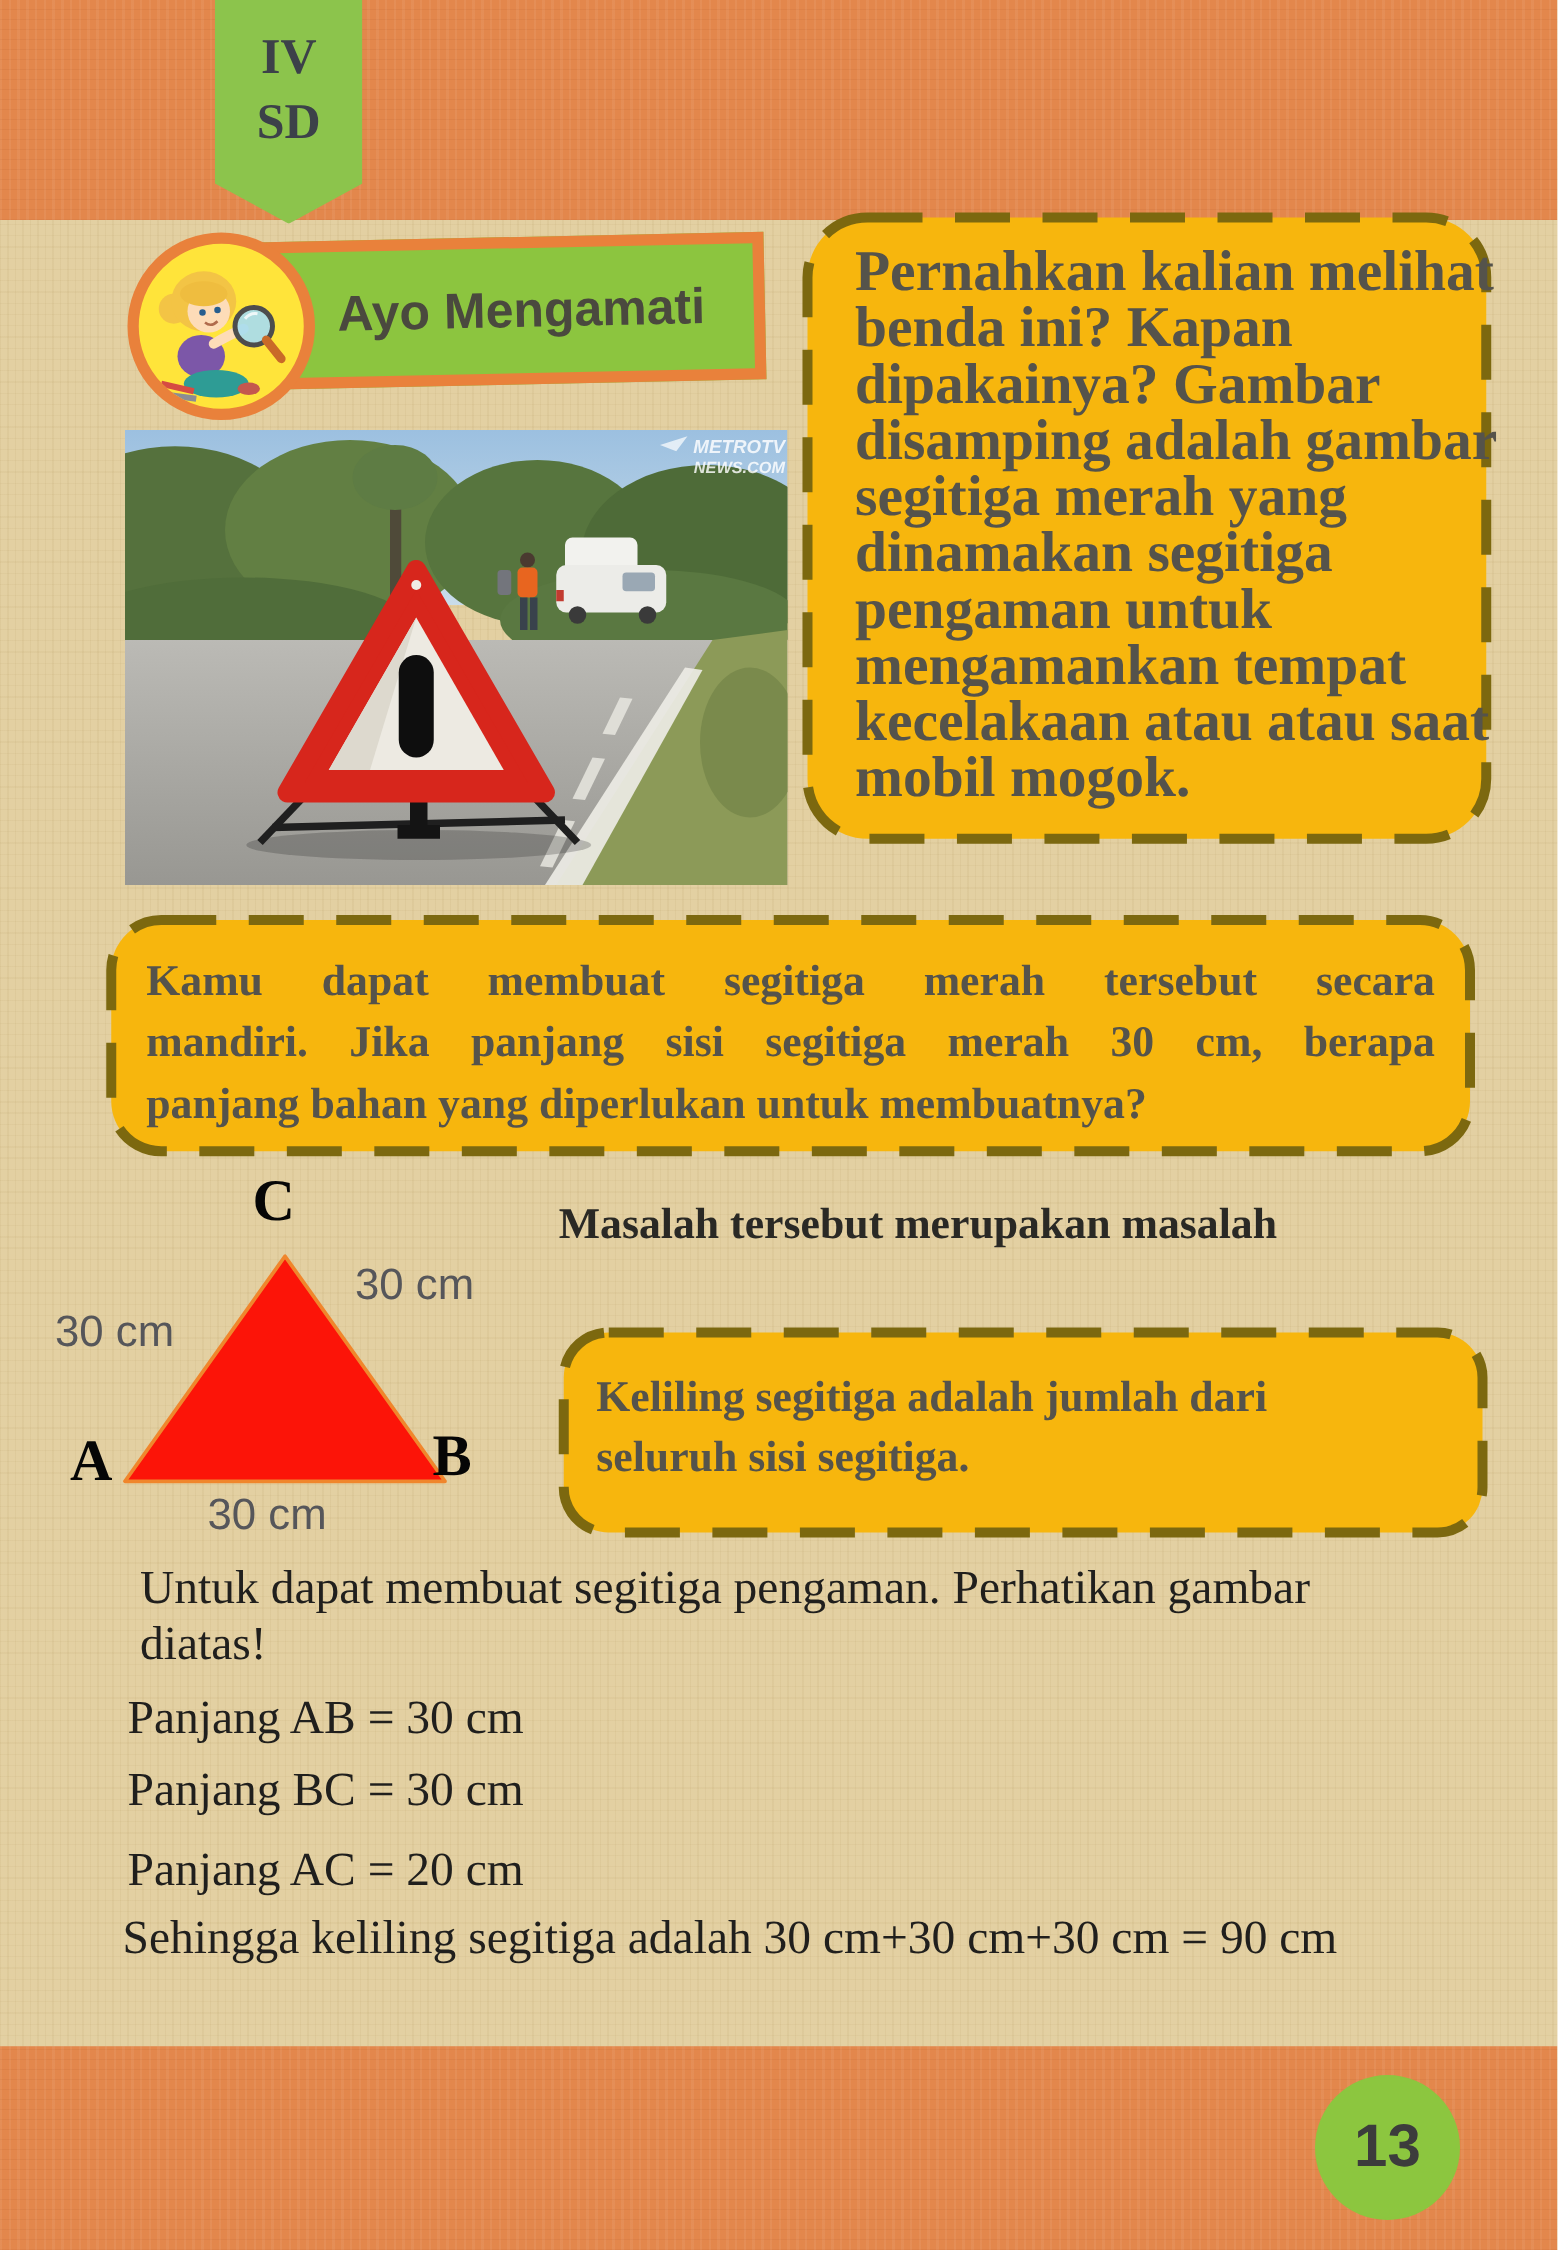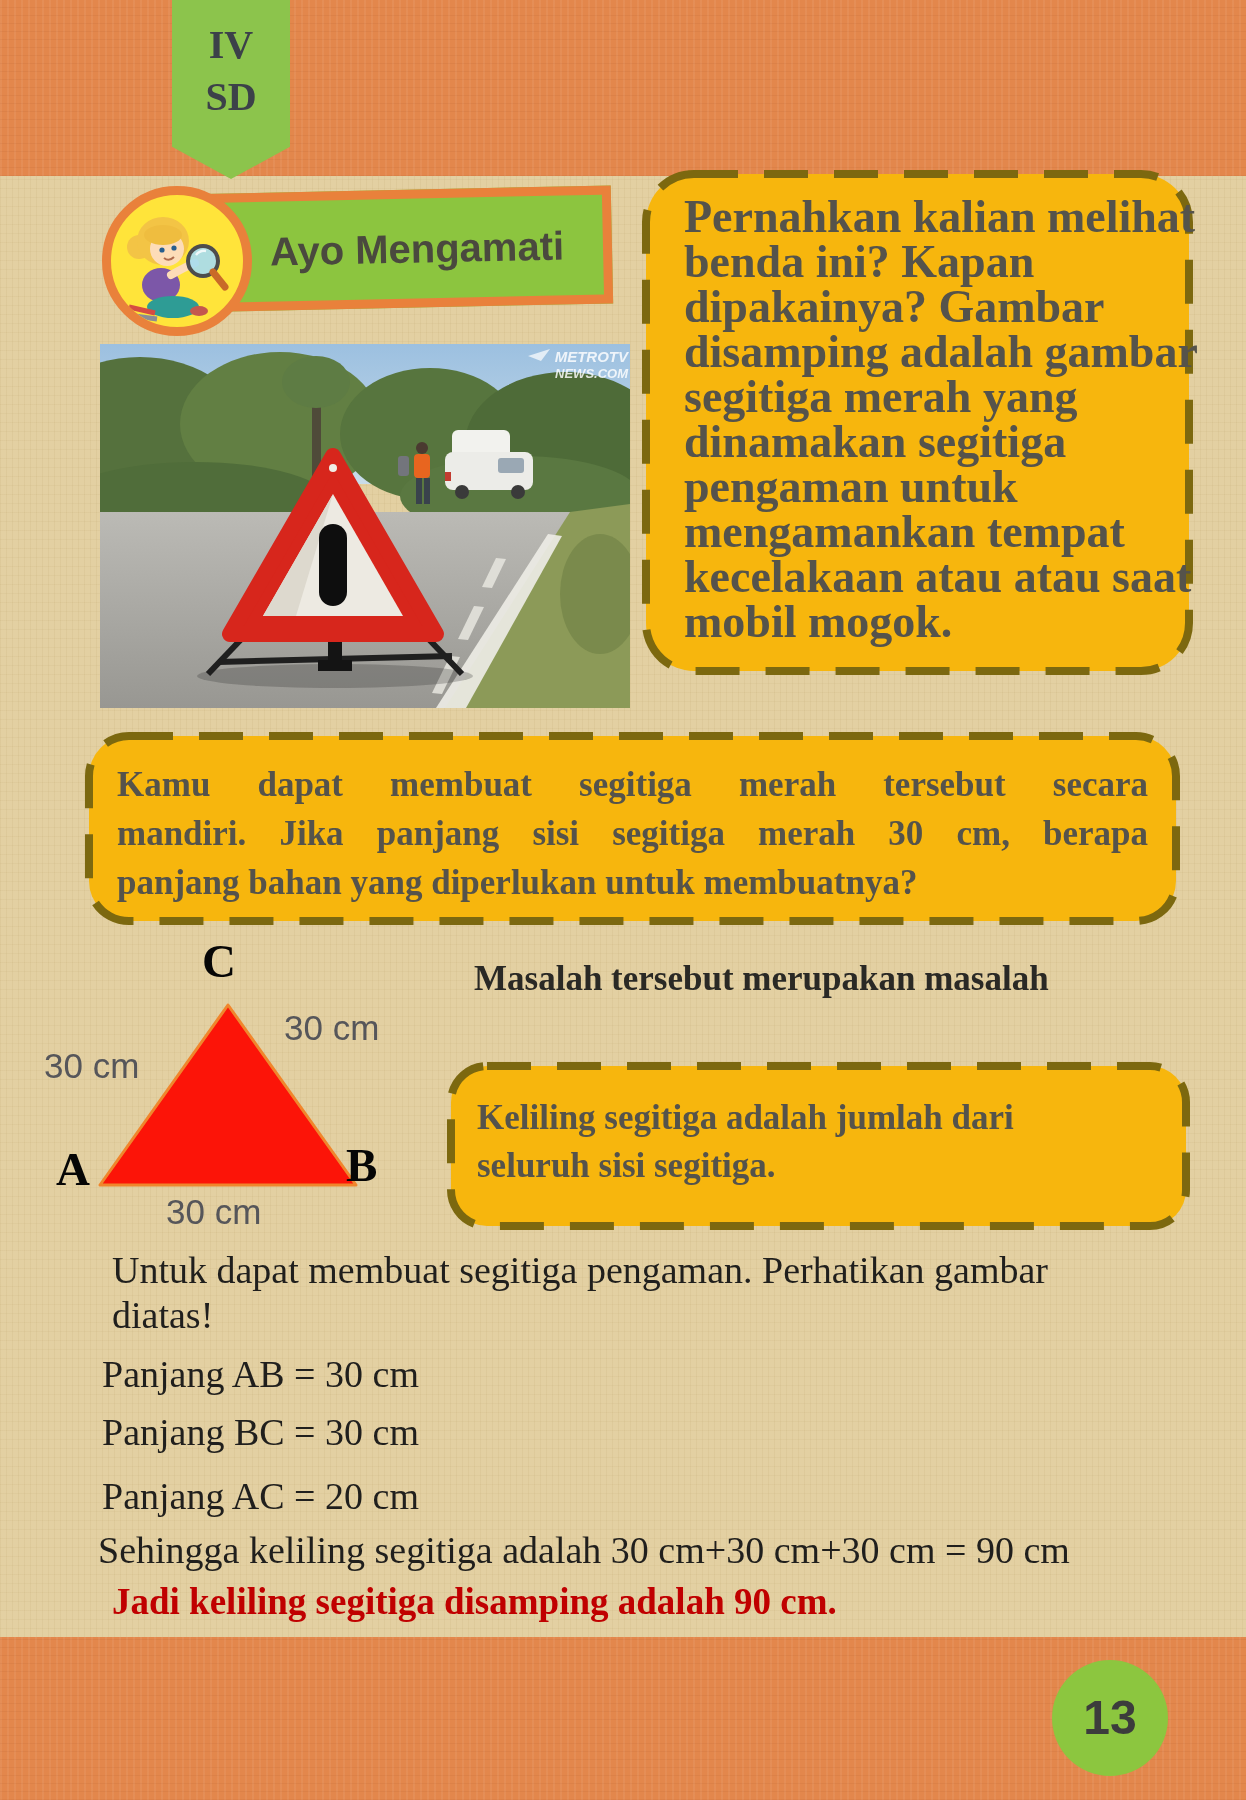--- a/index.html
+++ b/index.html
@@ -36,21 +36,21 @@
   .qbox{left:85px;top:732px;width:1095px;height:193px;}
   .qbox .content{padding:28px 32px 0 32px;font-size:35px;line-height:49px;}
   .jline{text-align:justify;text-align-last:justify;}
   .defbox{left:447px;top:1062px;width:743px;height:168px;}
   .defbox .content{padding:32px 20px 0 30px;font-size:35px;line-height:48px;}
   .tri-wrap{position:absolute;left:60px;top:942px;width:340px;height:250px;z-index:2;}
   .vertex{position:absolute;z-index:3;font-weight:bold;font-size:47px;color:#060606;}
   .sidelabel{position:absolute;z-index:3;font-family:"Liberation Sans","DejaVu Sans",sans-serif;
     font-weight:normal;font-size:35px;color:#56565A;}
   .note{position:absolute;left:447px;top:956px;z-index:2;font-weight:bold;
-    font-size:35px;line-height:45px;color:#2A2925;margin-left:27px;}
+    font-size:35px;line-height:45px;color:#2A2925;}
   .sol{position:absolute;z-index:2;font-size:38px;color:#201F1D;white-space:nowrap;}
   .sol-conclusion{font-weight:bold;font-size:37px;color:#C00000;}
   .page-badge{position:absolute;left:1052px;top:1660px;width:116px;height:116px;z-index:2;
     border-radius:50%;background:#8CC63F;text-align:center;
     font-family:"Liberation Sans","DejaVu Sans",sans-serif;font-weight:bold;
     font-size:48px;line-height:116px;color:#3C3C3C;}
 </style>
 </head>
 <body>
 
@@ -209,19 +209,18 @@
       <div class="nowrap">seluruh sisi segitiga.</div>
     </div>
   </div>
 
   <div class="sol" style="left:112px;top:1248px;">Untuk dapat membuat segitiga pengaman. Perhatikan gambar</div>
   <div class="sol" style="left:112px;top:1293px;">diatas!</div>
   <div class="sol" style="left:102px;top:1352px;">Panjang AB = 30 cm</div>
   <div class="sol" style="left:102px;top:1410px;">Panjang BC = 30 cm</div>
   <div class="sol" style="left:102px;top:1474px;">Panjang AC = 20 cm</div>
   <div class="sol" style="left:98px;top:1528px;">Sehingga keliling segitiga adalah 30 cm+30 cm+30 cm = 90 cm</div>
-  <div class="sol sol-conclusion" style="left:112px;top:1580px;">Jadi keliling segitiga disamping adalah 90 cm.</div>
 
   <div class="page-badge">
     <span>13</span>
   </div>
 
 </div>
 
 </body></html>

